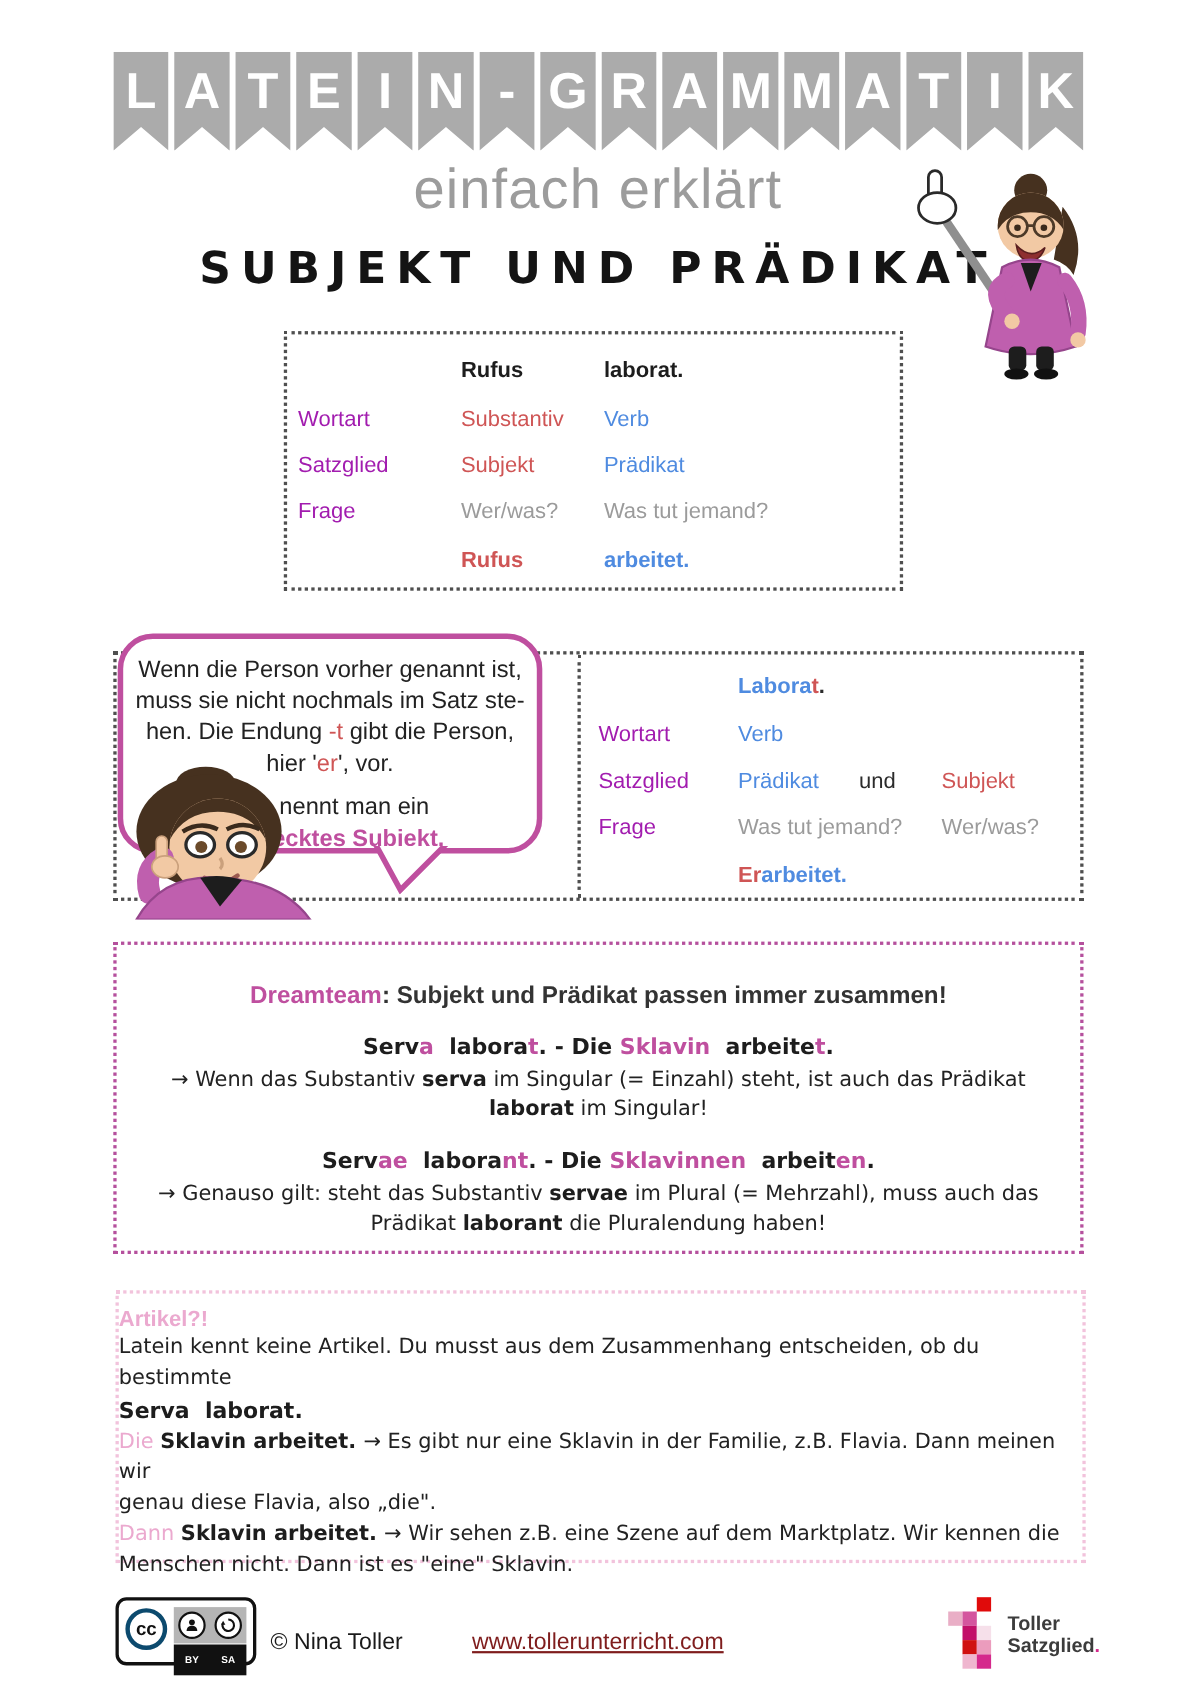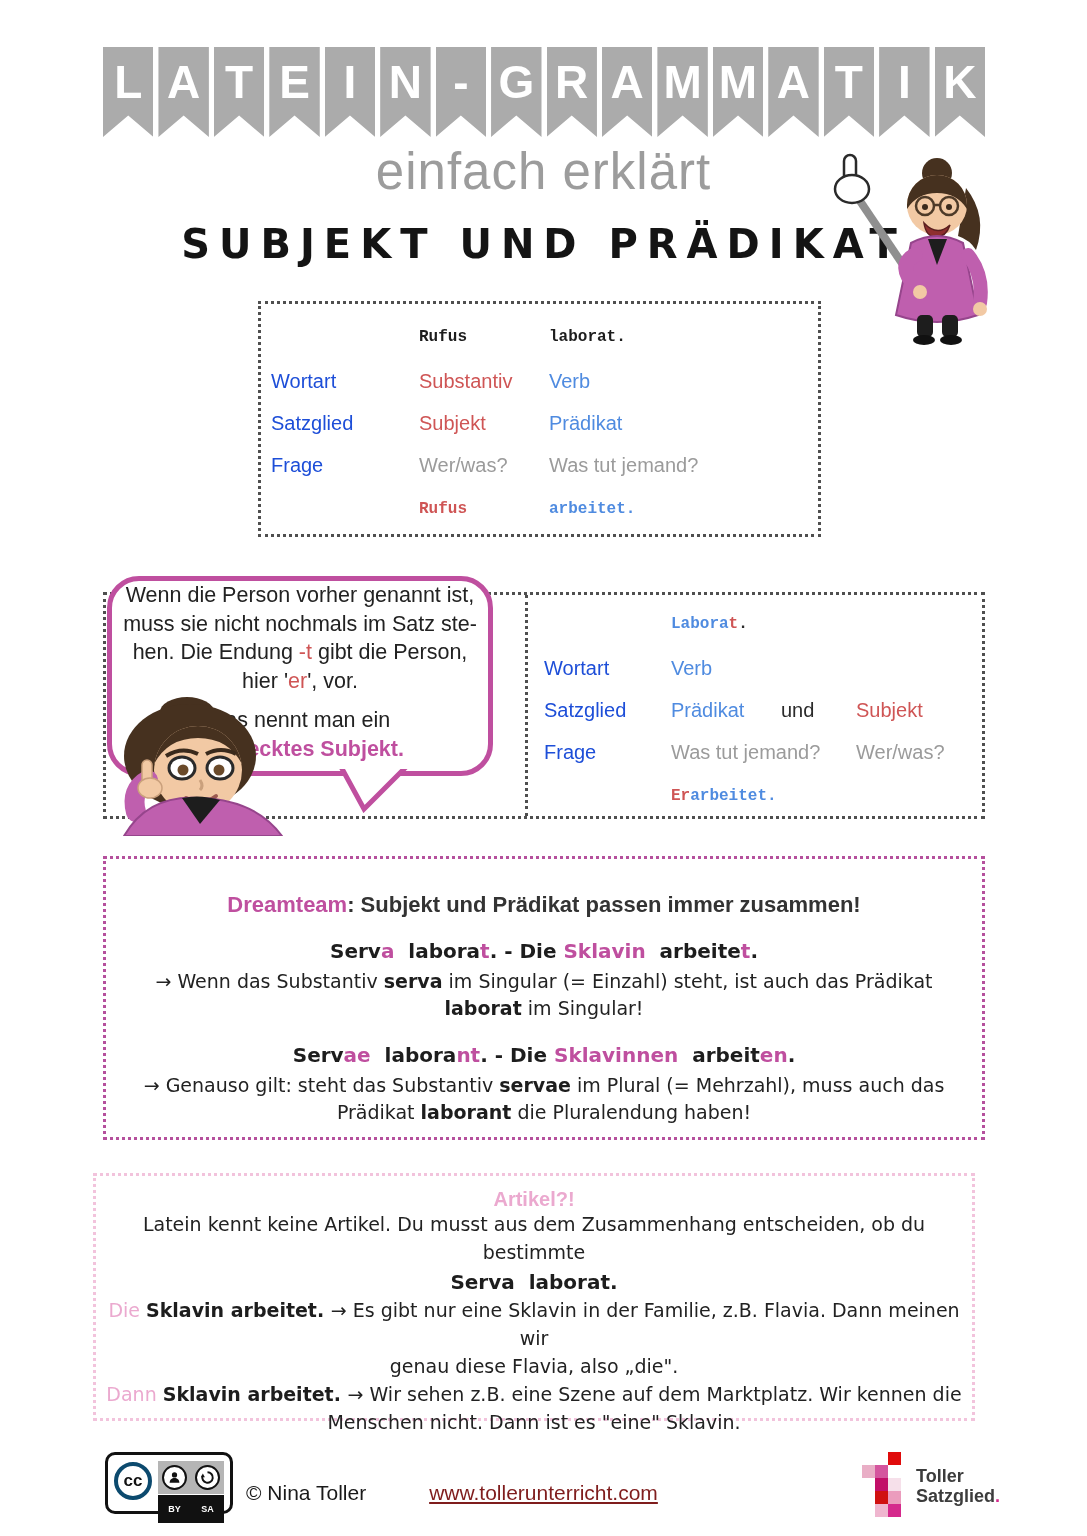--- a/index.html
+++ b/index.html
@@ -28,57 +28,57 @@
   .subtitle{position:absolute;left:0;top:142px;width:100%;text-align:center;
         font-size:51px;font-weight:300;color:var(--subtitle-gray);letter-spacing:1px;}
 
   .main-title{position:absolute;left:0;top:221px;width:100%;text-align:center;
         font-family:"DejaVu Sans",sans-serif;font-size:40px;font-weight:600;color:#141414;letter-spacing:9px;}
 
   
   .dotbox{position:absolute;border:3px dotted var(--dotdark);box-sizing:border-box;background:transparent;}
   #box1{left:258px;top:301px;width:563px;height:236px;}
   #box1 .t-grid{display:grid;grid-template-columns:148px 130px 1fr;padding:10px 0 0 10px;}
-  .cell{height:42px;display:flex;align-items:center;font-size:20px;color:#1d4ed8;}
+  .cell{height:42px;display:flex;align-items:center;font-size:20px;color:#a21caf;}
   .cell.hd{height:46px;}
-  .big{font-family:Liberation Mono, monospace;font-weight:700;font-size:16px;color:#1d1d1d;}
+  .big{font-family:Liberation Sans, sans-serif;font-weight:700;font-size:20px;color:#1d1d1d;}
   .sp2{grid-column:span 2;}
   .sp3{grid-column:span 3;}
 
   #box2{left:103px;top:592px;width:882px;height:227px;}
   #box2 .vdiv{position:absolute;left:419px;top:0;height:100%;border-left:3px dotted var(--dotdark);}
   #box2 .t-grid{position:absolute;left:438px;top:6px;right:6px;display:grid;grid-template-columns:127px 110px 75px 1fr;}
 
   .red{color:var(--red);}
   .blue{color:var(--blue);}
   .dark{color:#2b2b2b;}
   .gray{color:var(--qgray);}
   .pink{color:var(--magenta);}
   .pinkb{color:var(--magenta);font-weight:700;}
   .lightpink{color:var(--lightpink);}
   .b{font-weight:700;color:#1d1d1d;}
 
   
   .bubble{position:absolute;left:107px;top:576px;width:386px;height:200px;background:#fff;
         border:5px solid var(--magenta);border-radius:32px;box-sizing:border-box;z-index:2;
-        text-align:center;font-size:21.5px;line-height:1.33;color:#222;font-weight:500;}
+        text-align:center;font-size:21.5px;line-height:1.33;color:#222;font-weight:500;padding-top:13px;}
   .bubble .p2{margin-top:11px;}
   .tail{position:absolute;left:332px;top:769px;z-index:3;}
   .avatar2{position:absolute;left:90px;top:694px;z-index:4;}
   .avatar1{position:absolute;left:816px;top:143px;z-index:1;}
 
   
   #dream{left:103px;top:856px;width:882px;height:284px;border:3px dotted var(--dreamb);text-align:center;}
   .dt-title{margin-top:33px;font-size:22px;font-weight:600;color:#333;}
   .dt-ex{margin-top:21px;font-family:"DejaVu Sans",sans-serif;font-weight:700;font-size:20px;color:#1d1d1d;white-space:pre-wrap;}
   .dt-note{font-family:"DejaVu Sans",sans-serif;font-size:19px;line-height:1.42;color:#222;margin-top:5px;}
   .dt-note .b{font-family:"DejaVu Sans",sans-serif;}
 
   
-  #artikel{left:93px;top:1173px;width:882px;height:248px;border:3px dotted var(--artikelb);text-align:center;}
+  #artikel{left:105px;top:1173px;width:882px;height:248px;border:3px dotted var(--artikelb);text-align:left;}
   .ak-head{margin-top:12px;font-size:20px;font-weight:700;color:var(--lightpink);}
   .ak-line{font-family:"DejaVu Sans",sans-serif;font-size:19px;line-height:1.47;color:#222;}
   .ak-ex{font-family:"DejaVu Sans",sans-serif;font-weight:700;font-size:20px;color:#1d1d1d;margin:3px 0;white-space:pre-wrap;}
   .ak-line .lightpink{font-weight:400;}
 
   
   .cc-badge{position:absolute;left:105px;top:1452px;width:128px;height:62px;border:3px solid #111;
         border-radius:10px;background:#fff;box-sizing:border-box;}
   .cc-circle{position:absolute;left:6px;top:7px;width:38px;height:38px;border:4px solid #0c4a6e;border-radius:50%;
         display:flex;align-items:center;justify-content:center;font-weight:700;font-size:17px;color:#111;box-sizing:border-box;}

